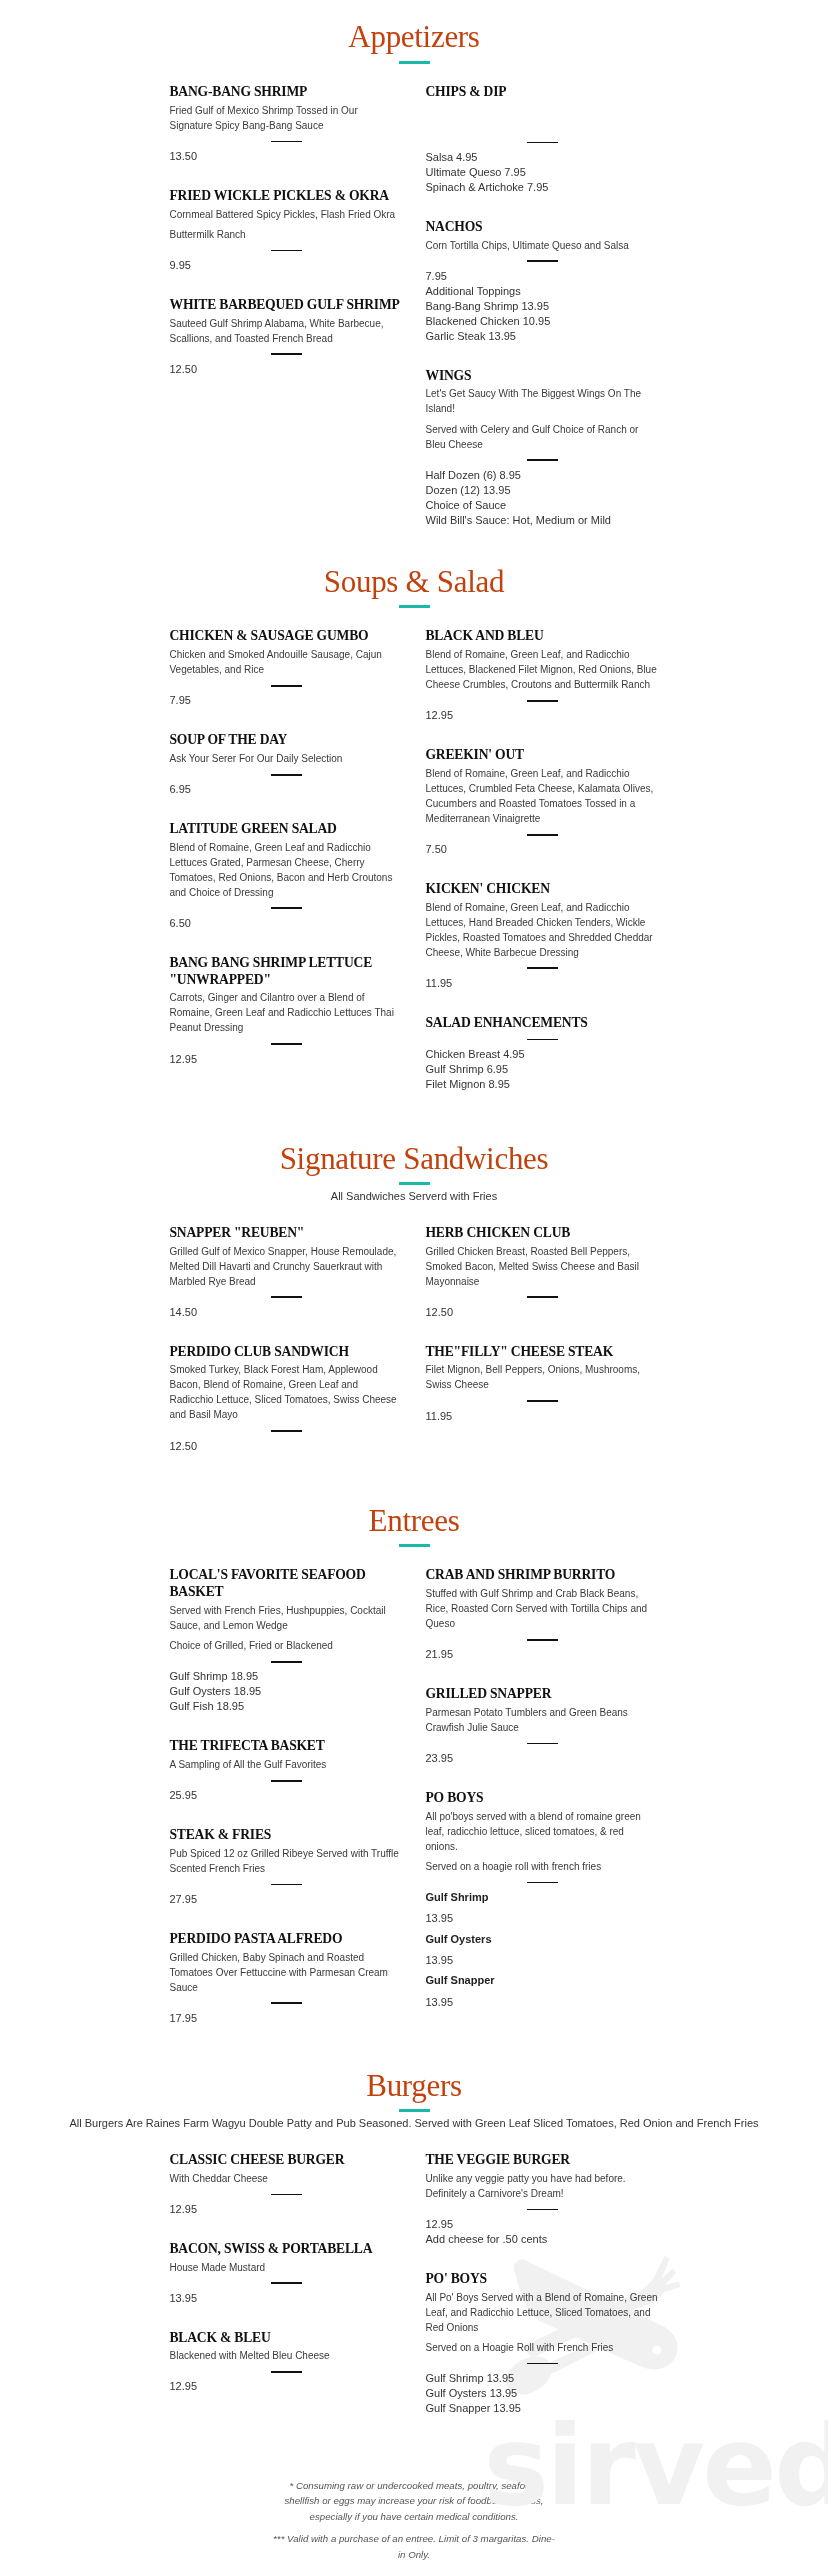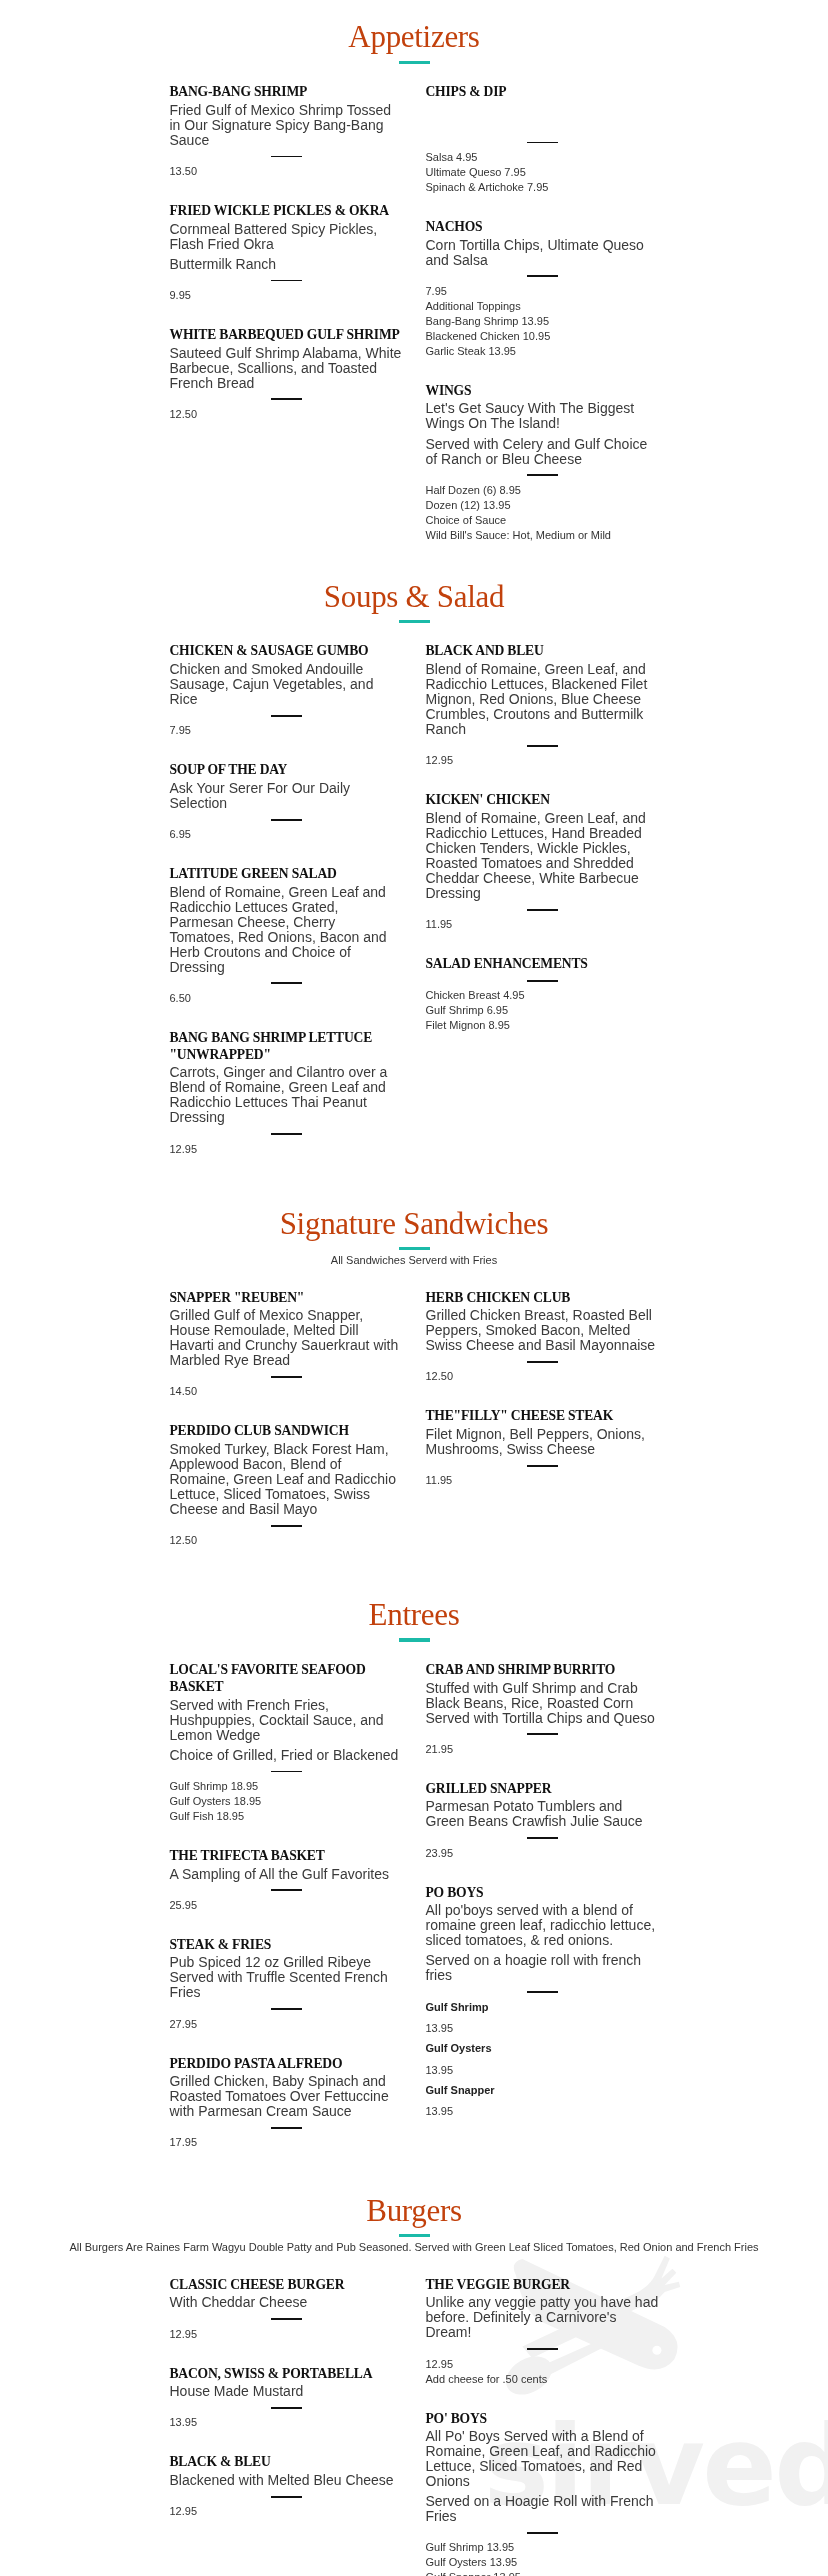--- a/index.html
+++ b/index.html
@@ -34,21 +34,21 @@
   .columns {
     display: flex; justify-content: center; gap: 23px; margin-top: 19.4px;
   }
   .col { width: 233px; display: flex; flex-direction: column; }
   .item { text-align: left; margin-bottom: 23px; }
   .item-title {
     font-family: "Liberation Serif", "DejaVu Serif", serif;
     font-size: 13.6px; line-height: 17px; color: #111; text-transform: uppercase;
     letter-spacing: -0.2px; margin: 0 0 2.6px;
   }
-  .item-desc { font-size: 14px; line-height: 15px; color: #3a3a3a; margin: 0; }
+  .item-desc { font-size: 10px; line-height: 15px; color: #3a3a3a; margin: 0; }
   .item-desc + .item-desc { margin-top: 5.2px; }
   .divider { width: 31px; height: 1.9px; background: #111; margin: 7.8px auto 6.5px; }
   .price { font-size: 11px; line-height: 15px; color: #333; }
   .price-bold { font-weight: bold; color: #222; margin: 2.6px 0 6.5px; }
   .footnotes { margin-top: 39px; text-align: center; }
   .footnote {
     font-style: italic; font-size: 9.7px; line-height: 15.6px; color: #555;
     max-width: 285px; margin: 0 auto 6.5px;
   }
 </style>
@@ -157,20 +157,26 @@
           </div>
         </div>
         <div class="col">
           <div class="item">
             <h3 class="item-title">BLACK AND BLEU</h3>
             <p class="item-desc">Blend of Romaine, Green Leaf, and Radicchio Lettuces, Blackened Filet Mignon, Red Onions, Blue Cheese Crumbles, Croutons and Buttermilk Ranch</p>
             <div class="divider"></div>
             <div class="price">12.95</div>
           </div>
           <div class="item">
+            <h3 class="item-title">GREEKIN' OUT</h3>
+            <p class="item-desc">Blend of Romaine, Green Leaf, and Radicchio Lettuces, Crumbled Feta Cheese, Kalamata Olives, Cucumbers and Roasted Tomatoes Tossed in a Mediterranean Vinaigrette</p>
+            <div class="divider"></div>
+            <div class="price">7.50</div>
+          </div>
+          <div class="item">
             <h3 class="item-title">KICKEN' CHICKEN</h3>
             <p class="item-desc">Blend of Romaine, Green Leaf, and Radicchio Lettuces, Hand Breaded Chicken Tenders, Wickle Pickles, Roasted Tomatoes and Shredded Cheddar Cheese, White Barbecue Dressing</p>
             <div class="divider"></div>
             <div class="price">11.95</div>
           </div>
           <div class="item">
             <h3 class="item-title">SALAD ENHANCEMENTS</h3>
             <div class="divider"></div>
             <div class="price">Chicken Breast 4.95</div>
             <div class="price">Gulf Shrimp 6.95</div>

